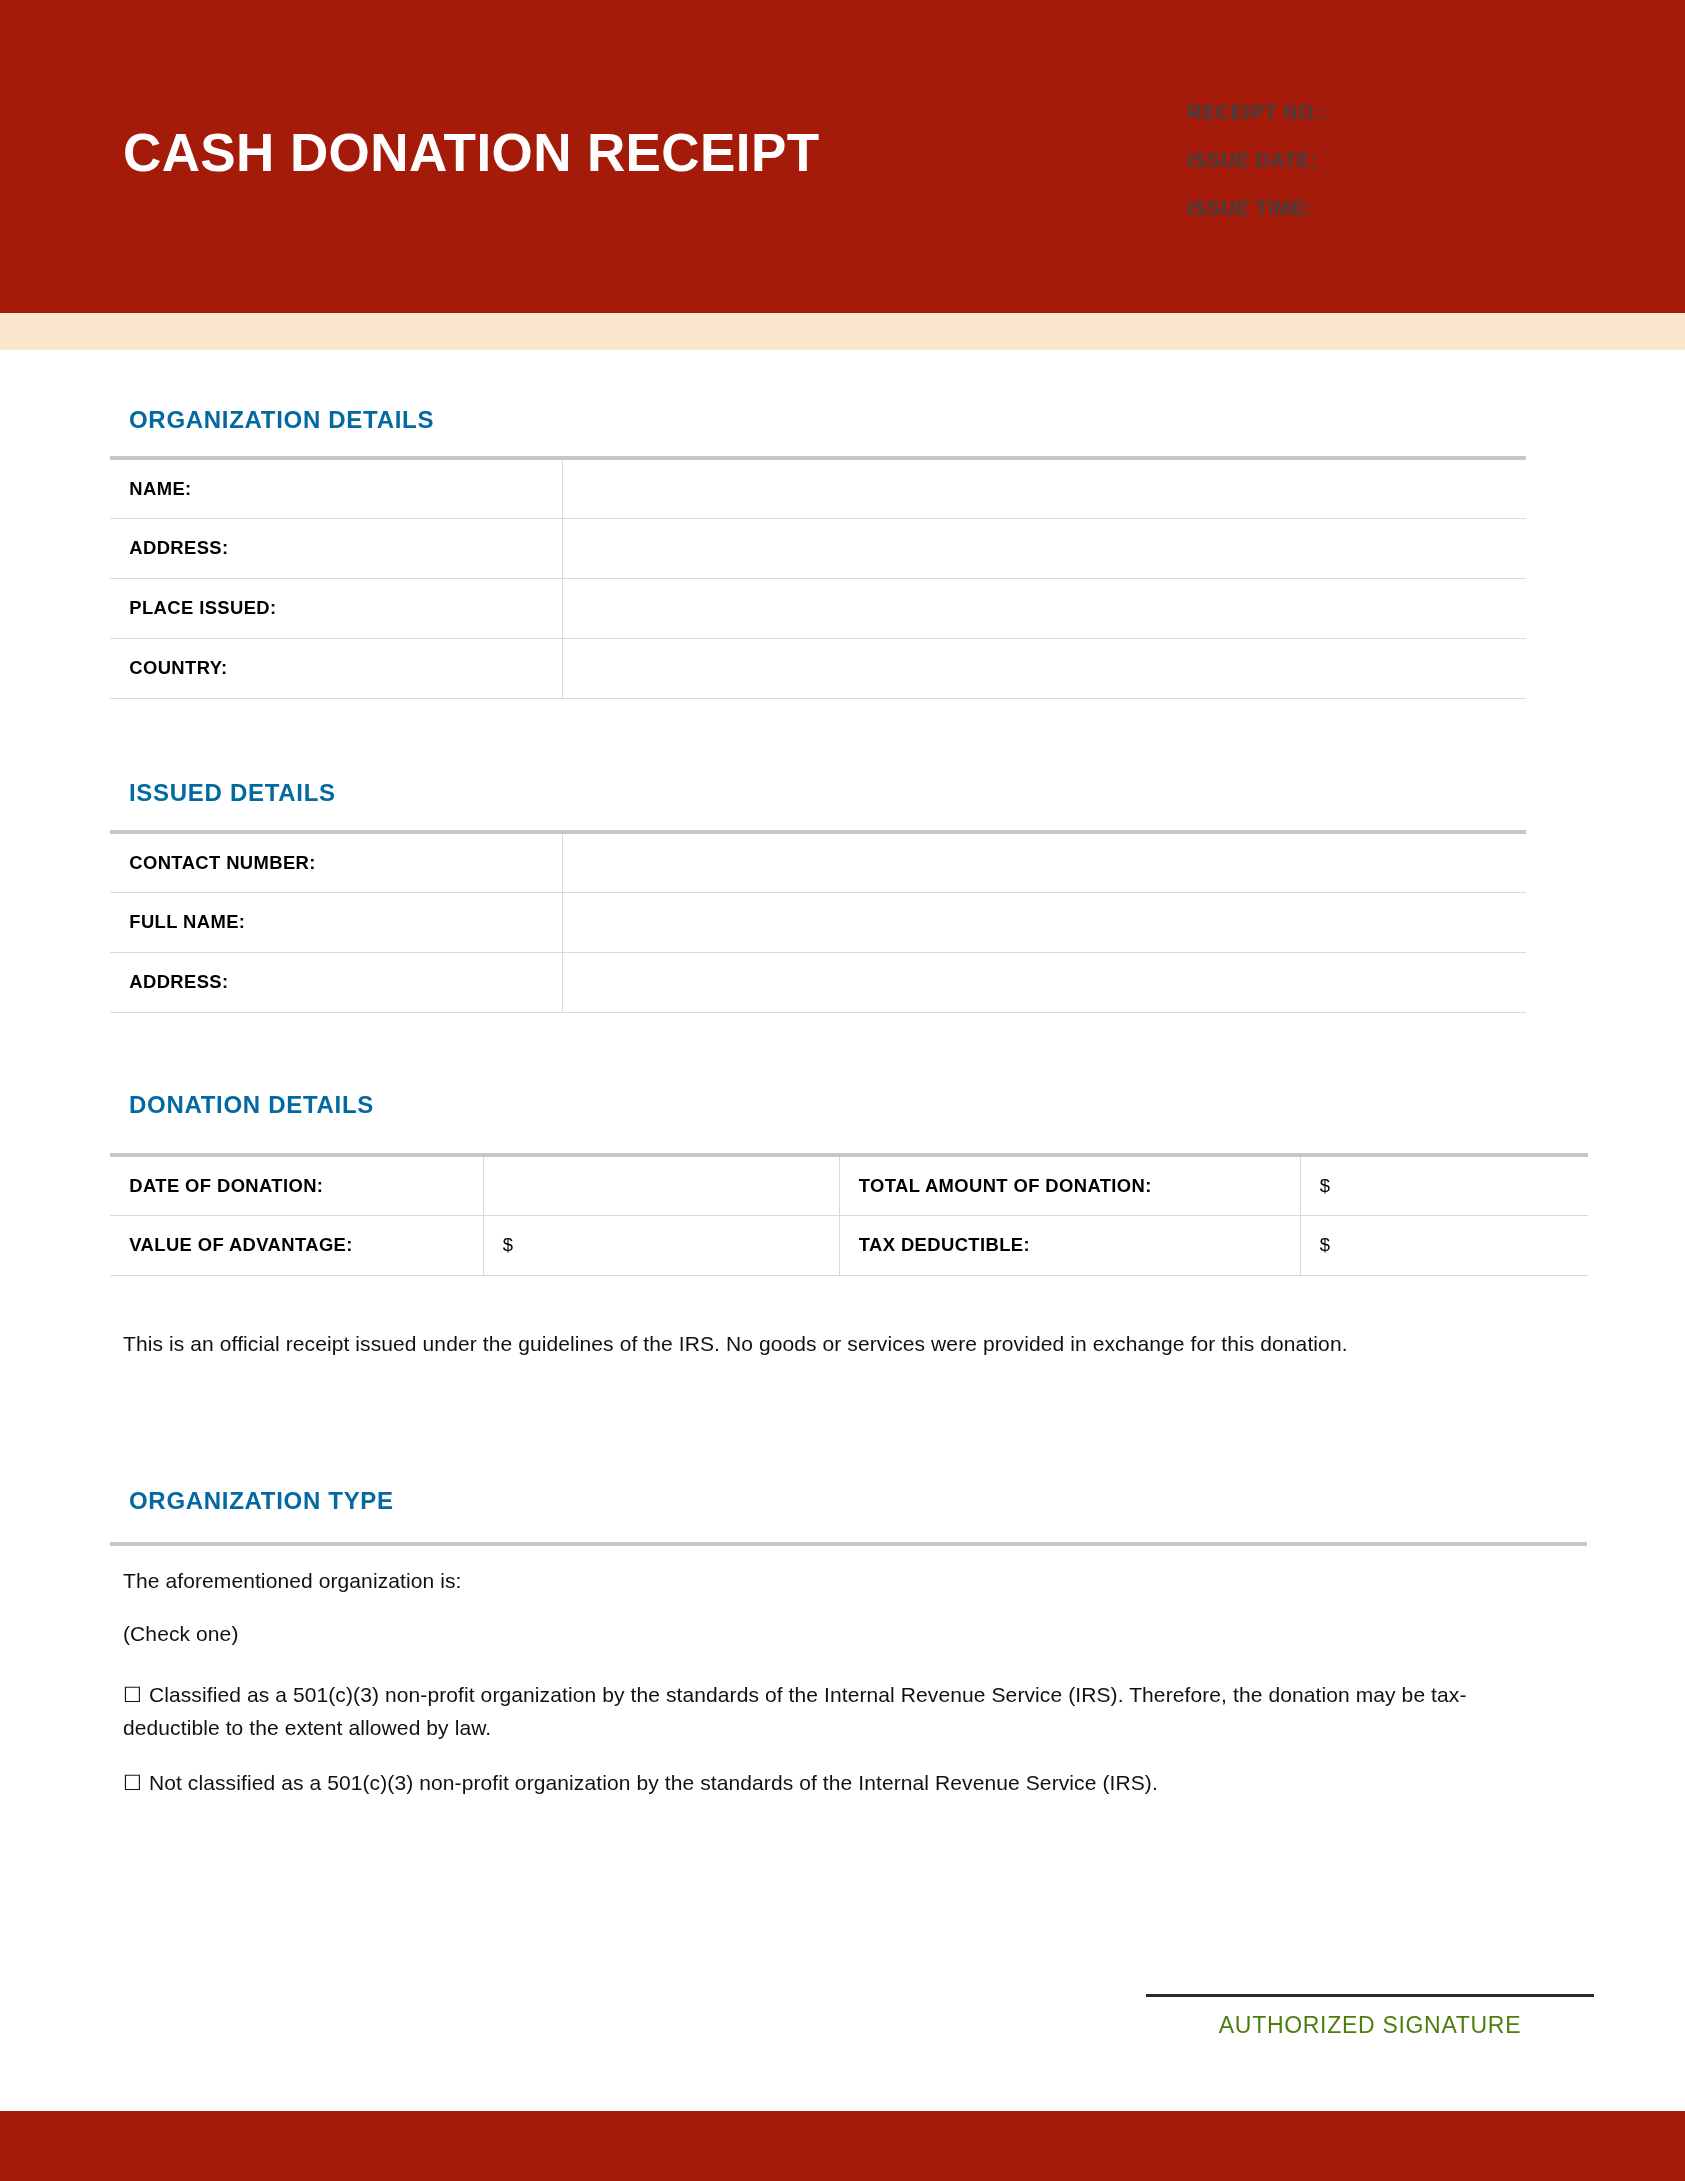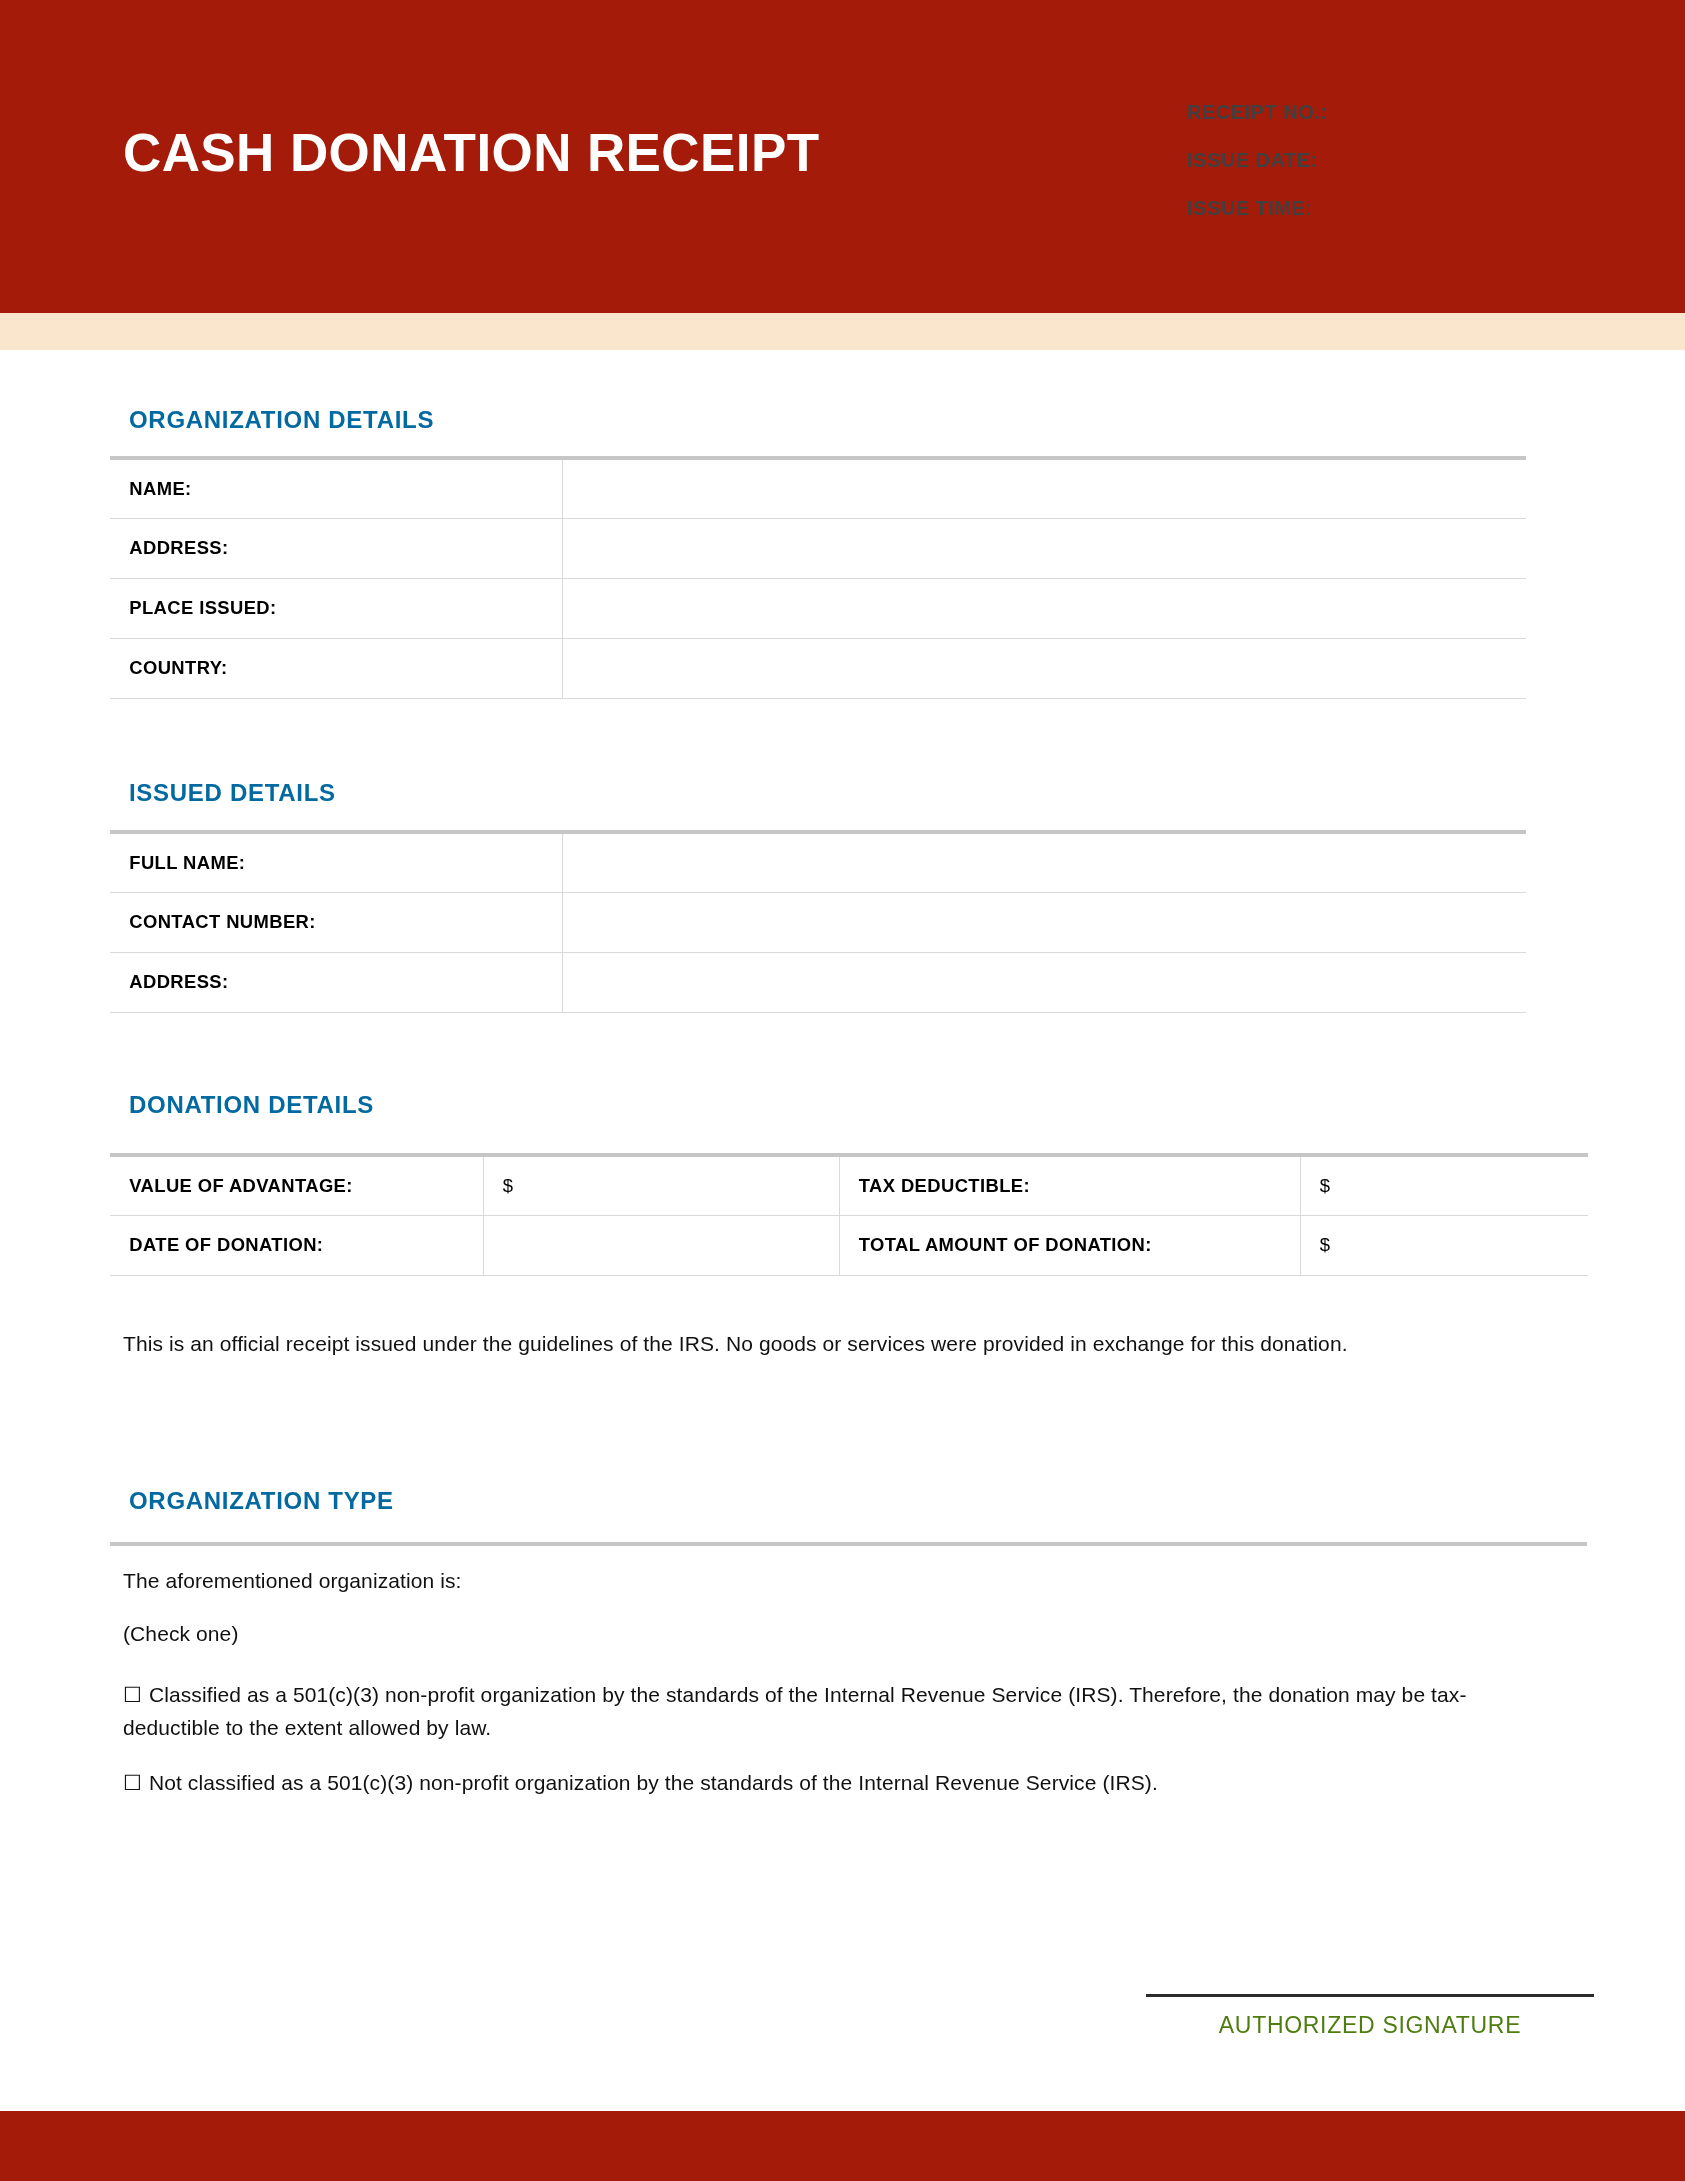--- a/index.html
+++ b/index.html
@@ -200,56 +200,56 @@
 
   <div class="section-title" style="left:129px; top:779px;">ISSUED DETAILS</div>
 
   <table class="ftable" style="left:110px; top:830px; width:1416px;">
     <colgroup>
         <col style="width:452px">
         <col style="width:964px">
       </colgroup>
     <tbody>
       <tr>
+        <td>CONTACT NUMBER:</td>
+        <td class="val"></td>
+      </tr>
+      <tr>
         <td>FULL NAME:</td>
-        <td class="val"></td>
-      </tr>
-      <tr>
-        <td>CONTACT NUMBER:</td>
         <td class="val"></td>
       </tr>
       <tr>
         <td>ADDRESS:</td>
         <td class="val"></td>
       </tr>
     </tbody>
   </table>
 
   <div class="section-title" style="left:129px; top:1091px;text-align:center;">DONATION DETAILS</div>
 
   <table class="ftable" style="left:110px; top:1153px; width:1477px;">
     <colgroup>
       <col style="width:373px">
         <col style="width:356px">
       <col style="width:461px">
         <col style="width:288px">
     </colgroup>
     <tbody>
       <tr>
+        <td>DATE OF DONATION:</td>
+        <td class="plain"></td>
+        <td class="plain" style="font-weight:bold;">TOTAL AMOUNT OF DONATION:</td>
+        <td class="plain">$</td>
+      </tr>
+      <tr>
         <td>VALUE OF ADVANTAGE:</td>
         <td class="plain">$</td>
         <td class="plain" style="font-weight:bold;">TAX DEDUCTIBLE:</td>
         <td class="plain">$</td>
       </tr>
-      <tr>
-        <td>DATE OF DONATION:</td>
-        <td class="plain"></td>
-        <td class="plain" style="font-weight:bold;">TOTAL AMOUNT OF DONATION:</td>
-        <td class="plain">$</td>
-      </tr>
     </tbody>
   </table>
 
   <div class="para" style="left:123px; top:1328px; width:1343px;">This is an official receipt issued under the guidelines of the IRS. No goods or services were provided in exchange for this donation.</div>
 
   <div class="section-title" style="left:129px; top:1487px;">ORGANIZATION TYPE</div>
 
   <div class="rule" style="left:110px; top:1542px; width:1477px;"></div>
 
   <div class="para" style="left:123px; top:1565px; width:1369px;">The aforementioned organization is:</div>

